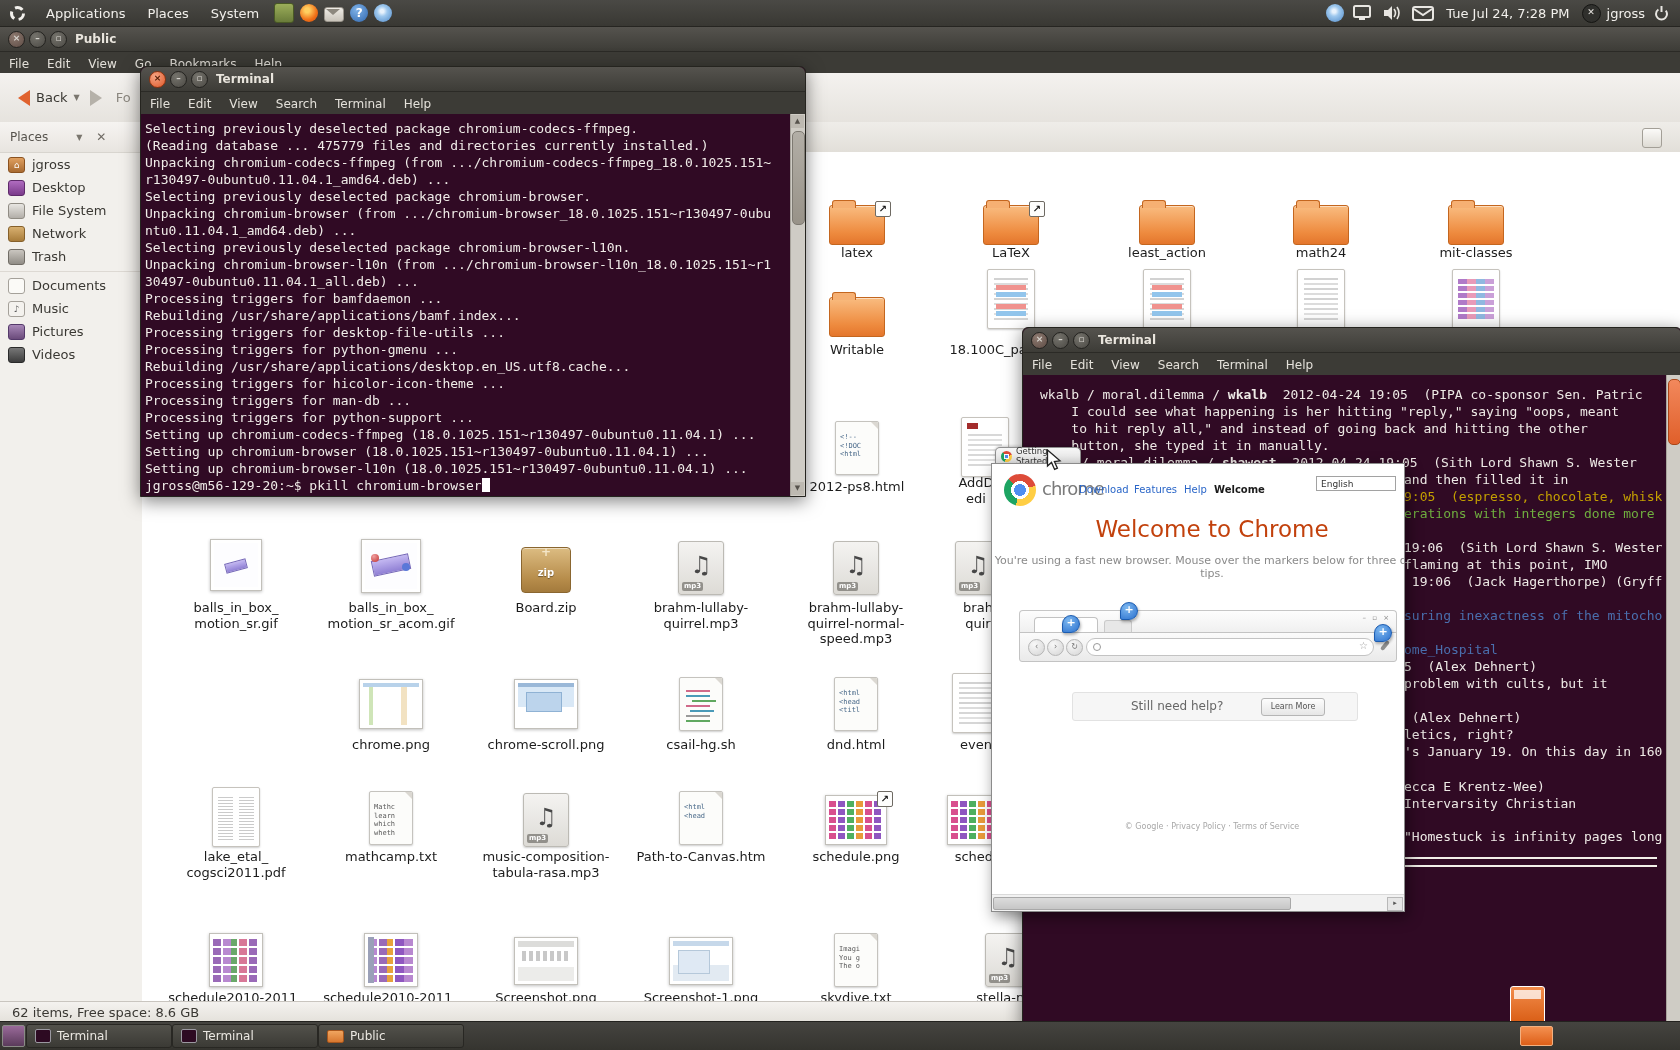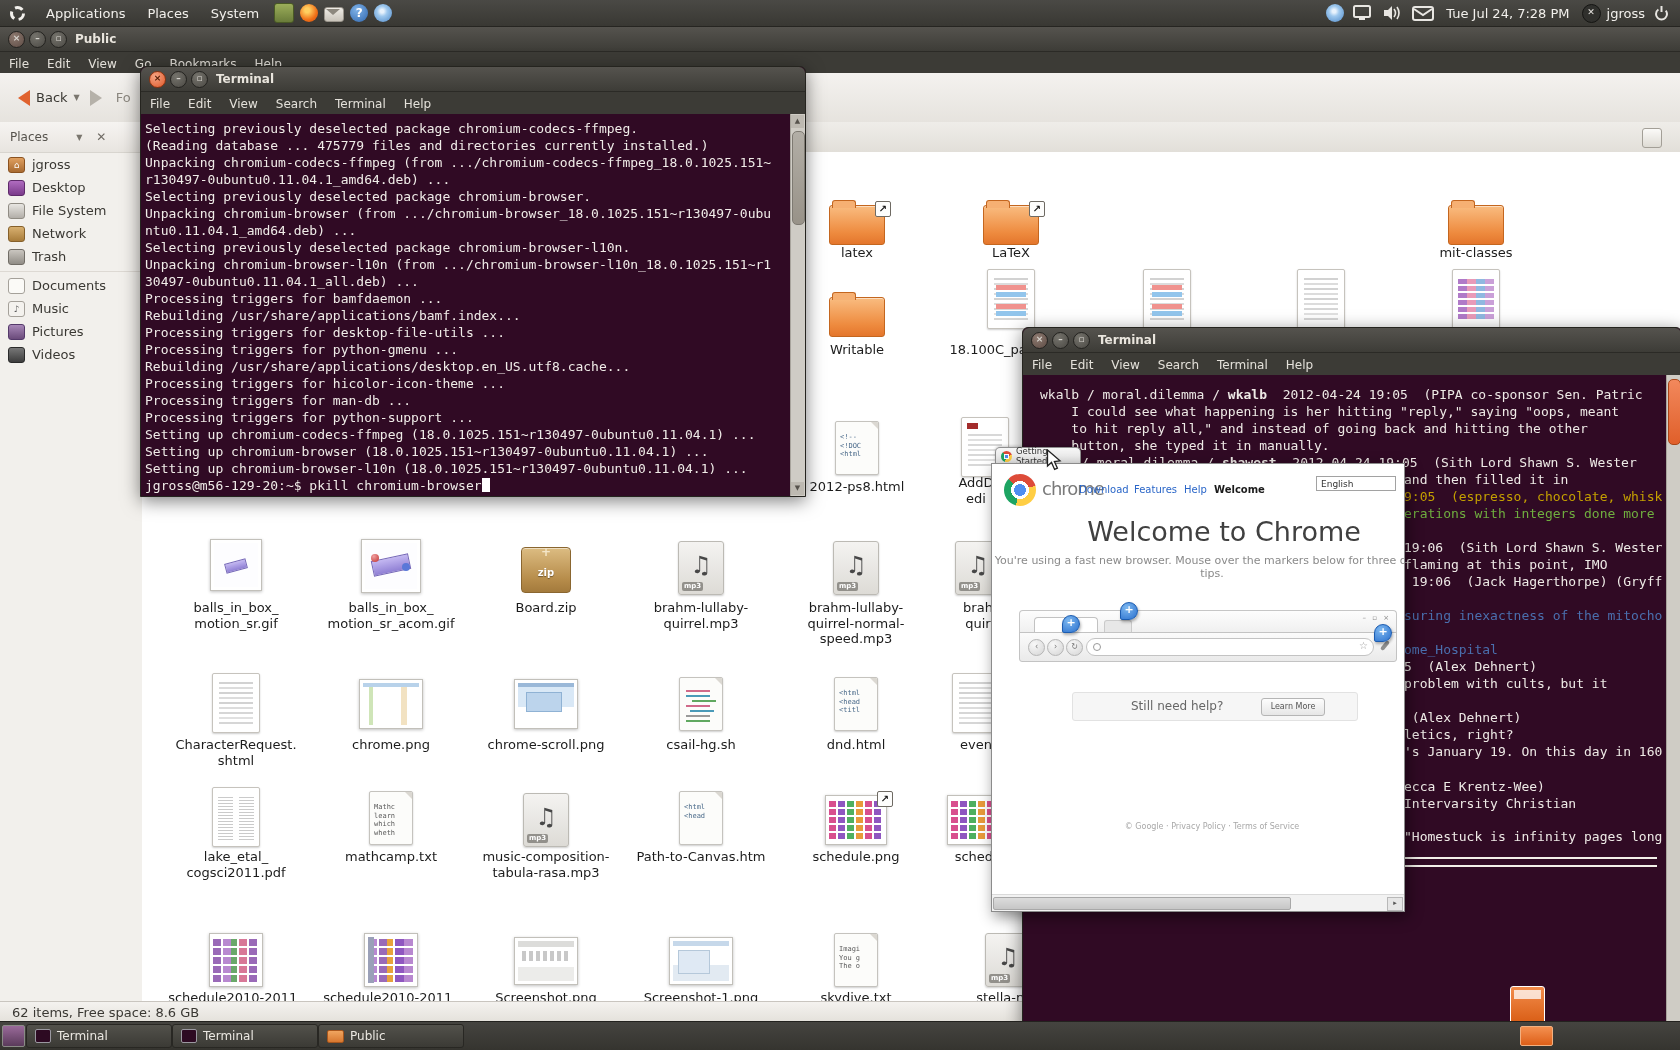--- a/index.html
+++ b/index.html
@@ -172,21 +172,21 @@
      background:radial-gradient(circle,#4f8ef0 0 6px,#fff 6px 9px,rgba(0,0,0,0) 9px),
        conic-gradient(from -45deg,#dd4b39 0 120deg,#ffce44 120deg 240deg,#1da462 240deg 360deg);}
   .cfav{width:11px;height:11px;border-radius:50%;flex:0 0 auto;
      background:radial-gradient(circle,#4f8ef0 0 2px,#fff 2px 3px,rgba(0,0,0,0) 3px),
        conic-gradient(from -45deg,#dd4b39 0 120deg,#ffce44 120deg 240deg,#1da462 240deg 360deg);}
   #cbrand{position:absolute;left:50px;top:14px;font-size:18px;color:#7a7a7a;letter-spacing:-1px;}
   .cnav{position:absolute;top:20px;font-size:10px;color:#2a66c8;}
   .cnav.dark{color:#1c1c1c;font-weight:bold;}
   #clang{position:absolute;left:324px;top:12px;width:80px;height:15px;border:1px solid #a2a2a2;background:#fff;
      font-size:9px;color:#333;line-height:15px;padding-left:4px;box-sizing:border-box;}
-  #chead{position:absolute;left:12px;top:52px;width:440px;text-align:center;font-size:27px;color:#404040;}
+  #chead{position:absolute;left:0;top:52px;width:440px;text-align:center;font-size:23px;color:#c2410c;}
   #csub{position:absolute;left:0;top:90px;width:440px;text-align:center;font-size:11px;color:#8a8a8a;}
   #mock{position:absolute;left:27px;top:146px;width:378px;height:56px;}
   #mock-top{position:absolute;left:0;top:0;width:376px;height:22px;background:linear-gradient(#fdfdfd,#efefef);
      border:1px solid #c6c6c6;border-bottom:none;border-radius:4px 4px 0 0;}
   .mtab{position:absolute;left:14px;bottom:0;width:62px;height:15px;background:#fff;border:1px solid #c2c2c2;border-bottom:none;border-radius:4px 4px 0 0;}
   .mtab2{position:absolute;left:84px;bottom:0;width:26px;height:12px;background:#e7e7e7;border:1px solid #cacaca;border-bottom:none;border-radius:3px 3px 0 0;}
   .mwc{position:absolute;right:5px;top:3px;font-size:7px;color:#8a8a8a;letter-spacing:2px;}
   #mock-bar{position:absolute;left:0;top:22px;width:376px;height:28px;background:linear-gradient(#fbfbfb,#eaeaea);
      border:1px solid #c3c3c3;border-radius:0 0 3px 3px;}
   .mbtn{position:absolute;top:6px;width:15px;height:15px;border-radius:50%;background:radial-gradient(circle at 35% 30%,#f8f8f8,#d5d5d5);border:1px solid #b5b5b5;font:8px/14px "DejaVu Sans";color:#777;text-align:center;}
@@ -300,20 +300,32 @@
           </div>
         </div>
         <div class="gi" style="left: 936px; top: 170px;">
           <div class="fi i-folder">
             <span class="lnk">↗</span>
           </div>
           <div class="gl" style="top: 48px;">
             <div>LaTeX</div>
           </div>
         </div>
+        <div class="gi" style="left: 1092px; top: 170px;">
+          <div class="fi i-folder"></div>
+          <div class="gl" style="top: 48px;">
+            <div>least_action</div>
+          </div>
+        </div>
+        <div class="gi" style="left: 1246px; top: 170px;">
+          <div class="fi i-folder"></div>
+          <div class="gl" style="top: 48px;">
+            <div>math24</div>
+          </div>
+        </div>
         <div class="gi" style="left: 1401px; top: 170px;">
           <div class="fi i-folder"></div>
           <div class="gl" style="top: 48px;">
             <div>mit-classes</div>
           </div>
         </div>
         <div class="gi" style="left: 782px; top: 262px;">
           <div class="fi i-folder"></div>
           <div class="gl" style="top: 53px;">
             <div>Writable</div>
@@ -408,27 +420,20 @@
           </div>
         </div>
         <div class="gi" style="left: 903px; top: 514px;">
           <div class="fi i-mp3">
             <span class="note">♫</span>
             <span class="mp3b">mp3</span>
           </div>
           <div class="gl" style="top: 59px;">
             <div>brah</div>
             <div>quir</div>
-          </div>
-        </div>
-        <div class="gi" style="left: 161px; top: 646px;">
-          <div class="fi i-paper"></div>
-          <div class="gl" style="top: 64px;">
-            <div>CharacterRequest.</div>
-            <div>shtml</div>
           </div>
         </div>
         <div class="gi" style="left: 316px; top: 652px;">
           <div class="fi i-img thumb-chrome">
             <div class="timg"></div>
           </div>
           <div class="gl" style="top: 58px;">
             <div>chrome.png</div>
           </div>
         </div>

